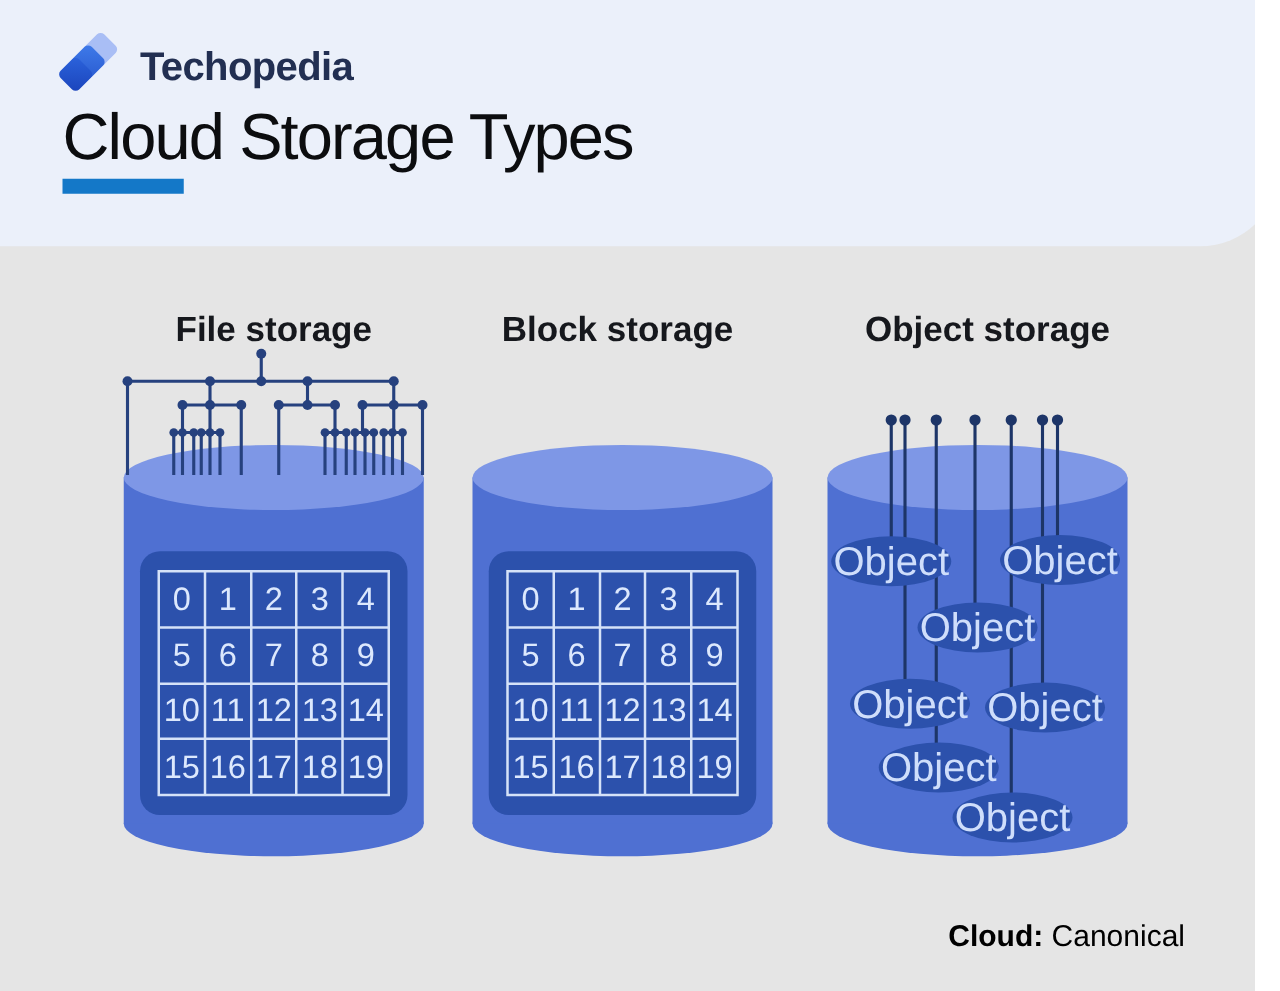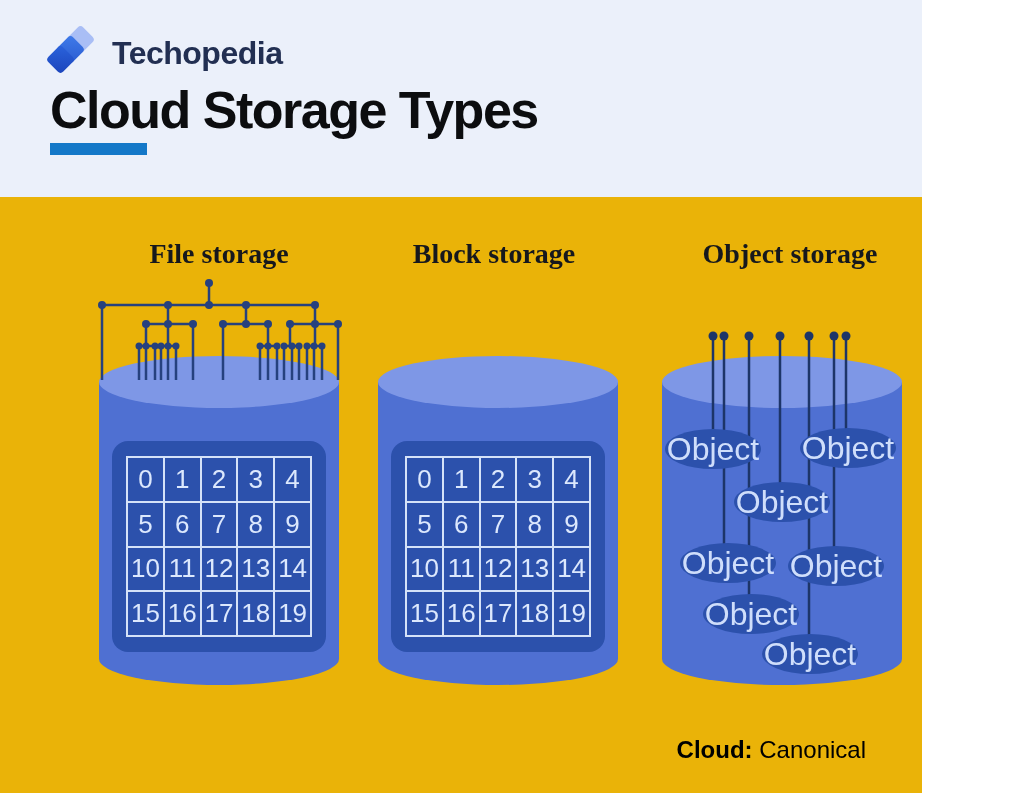--- a/index.html
+++ b/index.html
@@ -1,36 +1,36 @@
 <!DOCTYPE html>
 <html><head>
 <meta charset="utf-8">
 <style>
   * { margin:0; padding:0; box-sizing:border-box; }
   body { background:#ffffff; font-family:"Liberation Sans","DejaVu Sans",sans-serif; }
-  .page { position:relative; width:922px; height:793px; background:#eab308; overflow:hidden; }
+  .page { position:relative; width:1004px; height:793px; background:#e5e5e5; overflow:hidden; }
 
   
   .header { position:absolute; left:0; top:0; width:1024px; height:197px;
             background:#EBF0FA; border-radius:0 0 64px 0; }
   .logo-row { position:absolute; left:50px; top:27px; height:50px; }
   .logo-mark { position:absolute; left:0; top:0; width:50px; height:50px; }
   .logo-mark .d { position:absolute; width:21px; height:21px; border-radius:4px; transform:rotate(45deg); }
   .logo-mark .d1 { left:20px; top:2px;  background:#A9BEF5; }
   .logo-mark .d2 { left:10px; top:12px; background:linear-gradient(135deg,#3F7BEA,#2A5BD0); }
   .logo-mark .d3 { left:0px;  top:22px; background:linear-gradient(135deg,#2B63DC,#1B44BB); }
   .brand { position:absolute; left:62px; top:8px; font-size:32px; font-weight:800;
            color:#222F52; letter-spacing:-0.5px; white-space:nowrap; }
-  .title { position:absolute; left:50px; top:80px; font-size:52px; font-weight:700;
+  .title { position:absolute; left:50px; top:80px; font-size:52px; font-weight:400;
            color:#0C0D0F; letter-spacing:-1.5px; white-space:nowrap; }
   .accent-bar { position:absolute; left:50px; top:143px; width:97px; height:12px; background:#1478C8; }
 
   
-  .col-label { position:absolute; top:238px; width:320px; text-align:center;
-               font-size:28px; font-weight:600; color:#16181D;font-family:Liberation Serif, serif; }
+  .col-label { position:absolute; top:248px; width:320px; text-align:center;
+               font-size:28px; font-weight:600; color:#16181D; }
   .col-label.file   { left:59px;  }
   .col-label.block  { left:334px; }
   .col-label.object { left:630px; }
 
   
   .cyl-body   { position:absolute; top:382px; width:240px; height:277px; background:#4F70D2; z-index:1; }
   .cyl-bottom { position:absolute; top:633px; width:240px; height:52px; border-radius:50%; background:#4F70D2; z-index:1; }
   .cyl-top    { position:absolute; top:356px; width:240px; height:52px; border-radius:50%; background:#7E97E6; z-index:1; }
   .cyl-x-file   { left:99px; }
   .cyl-x-block  { left:378px; }

